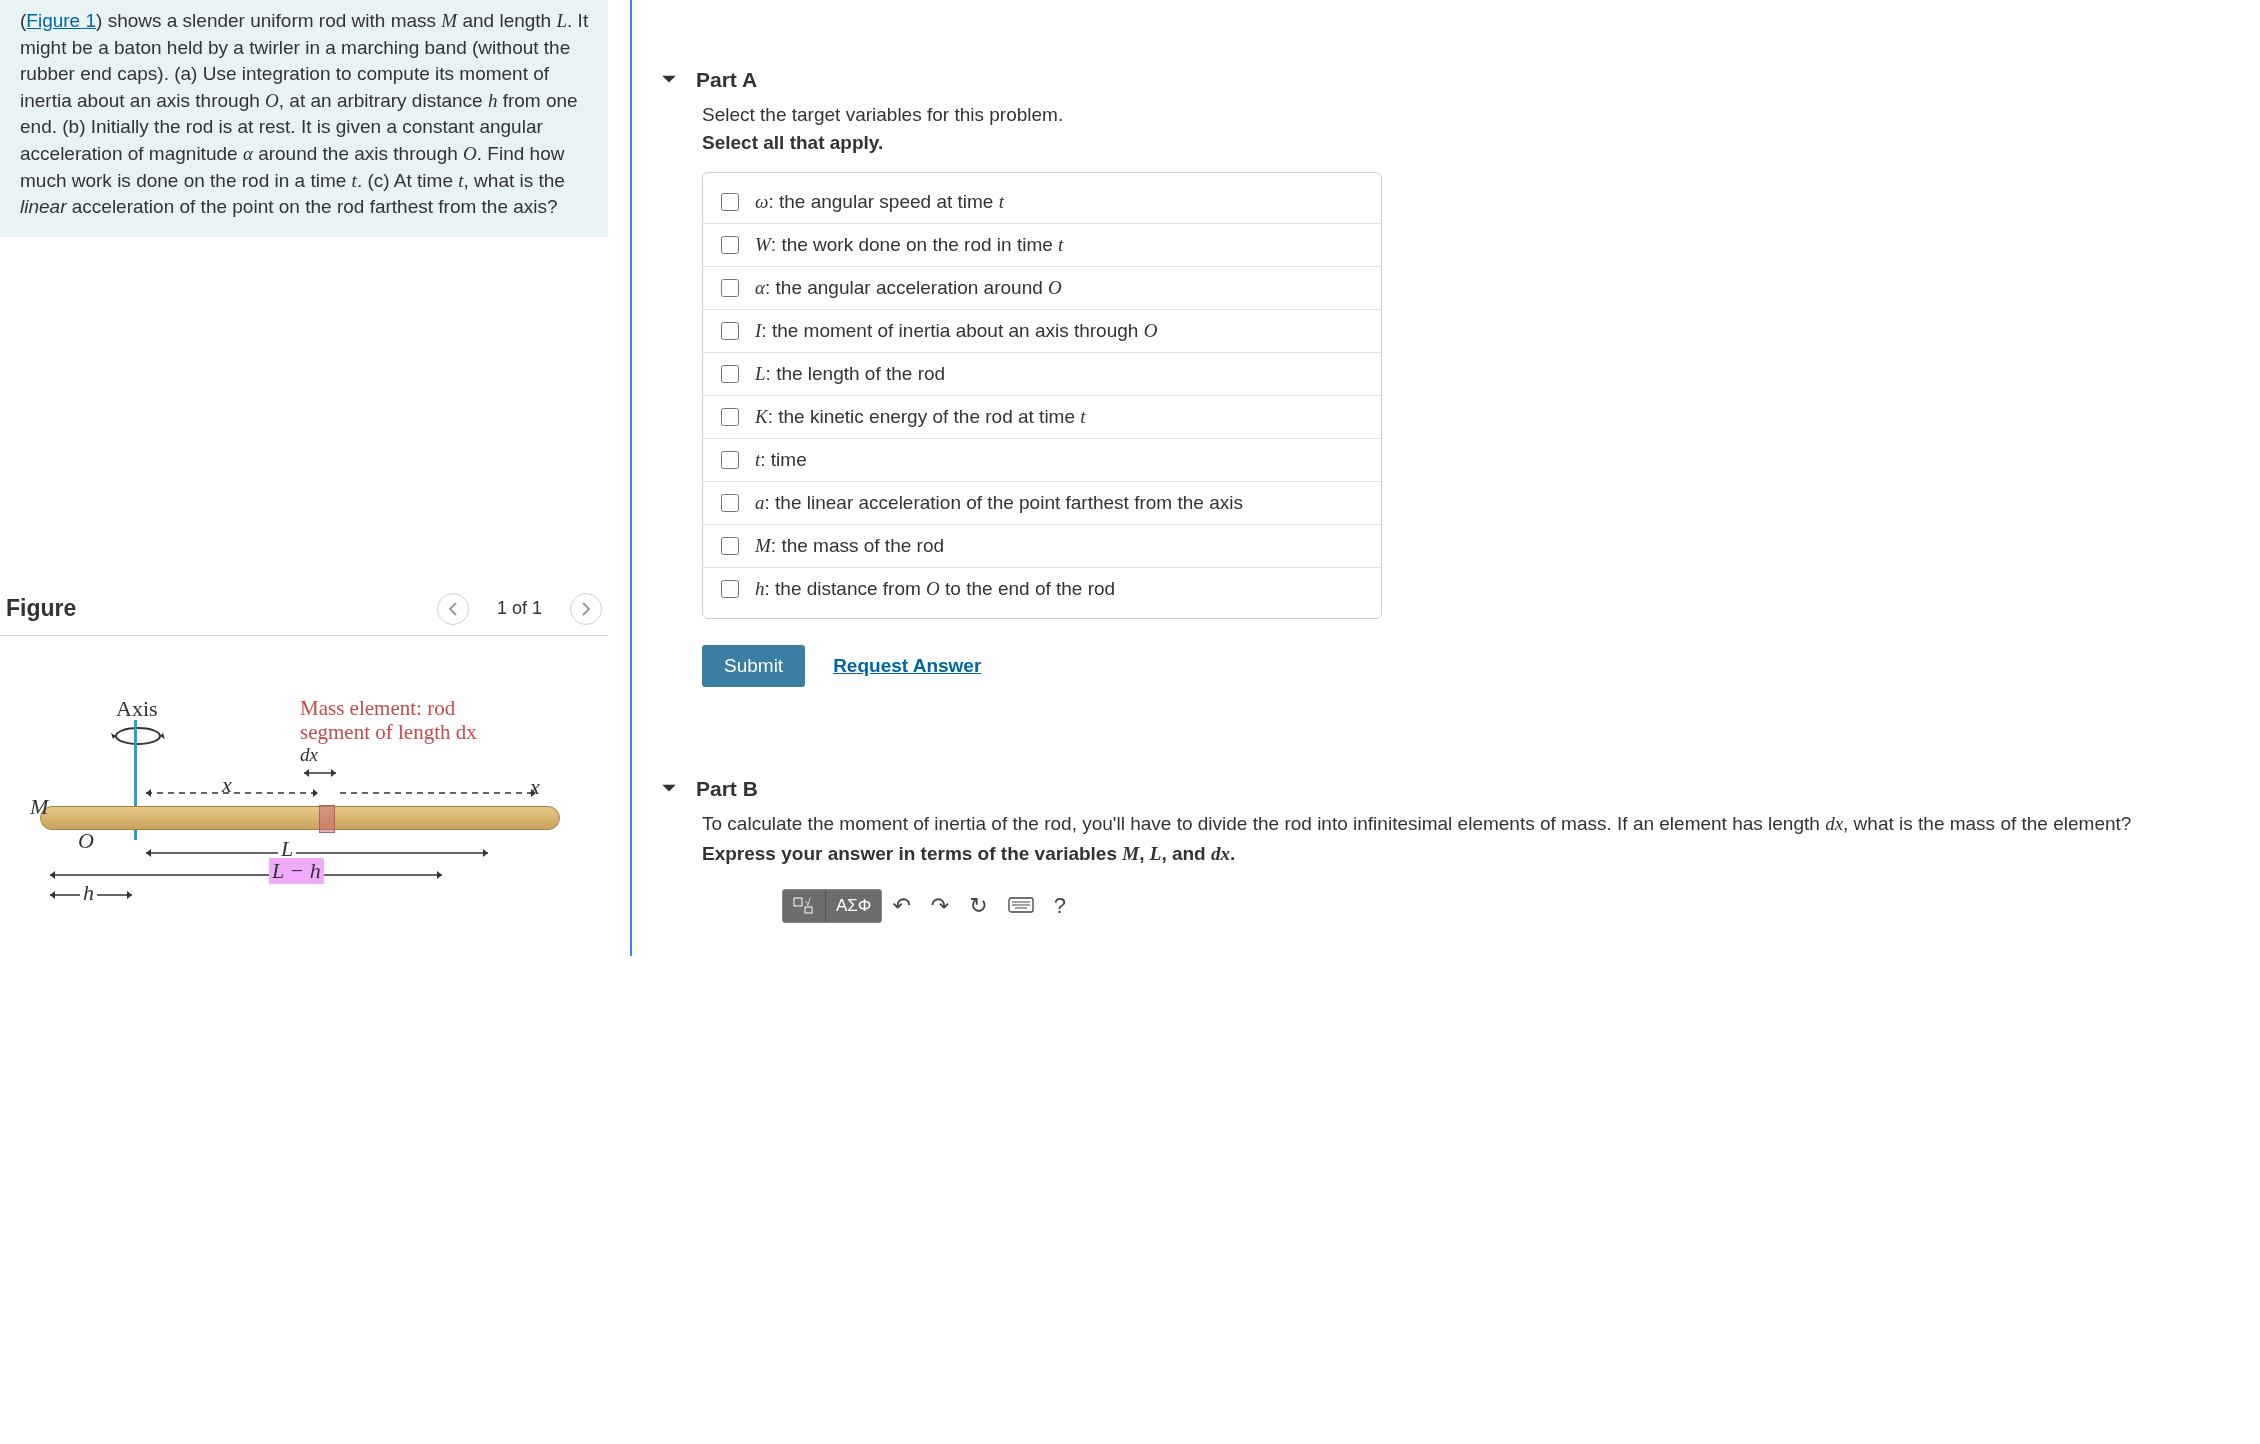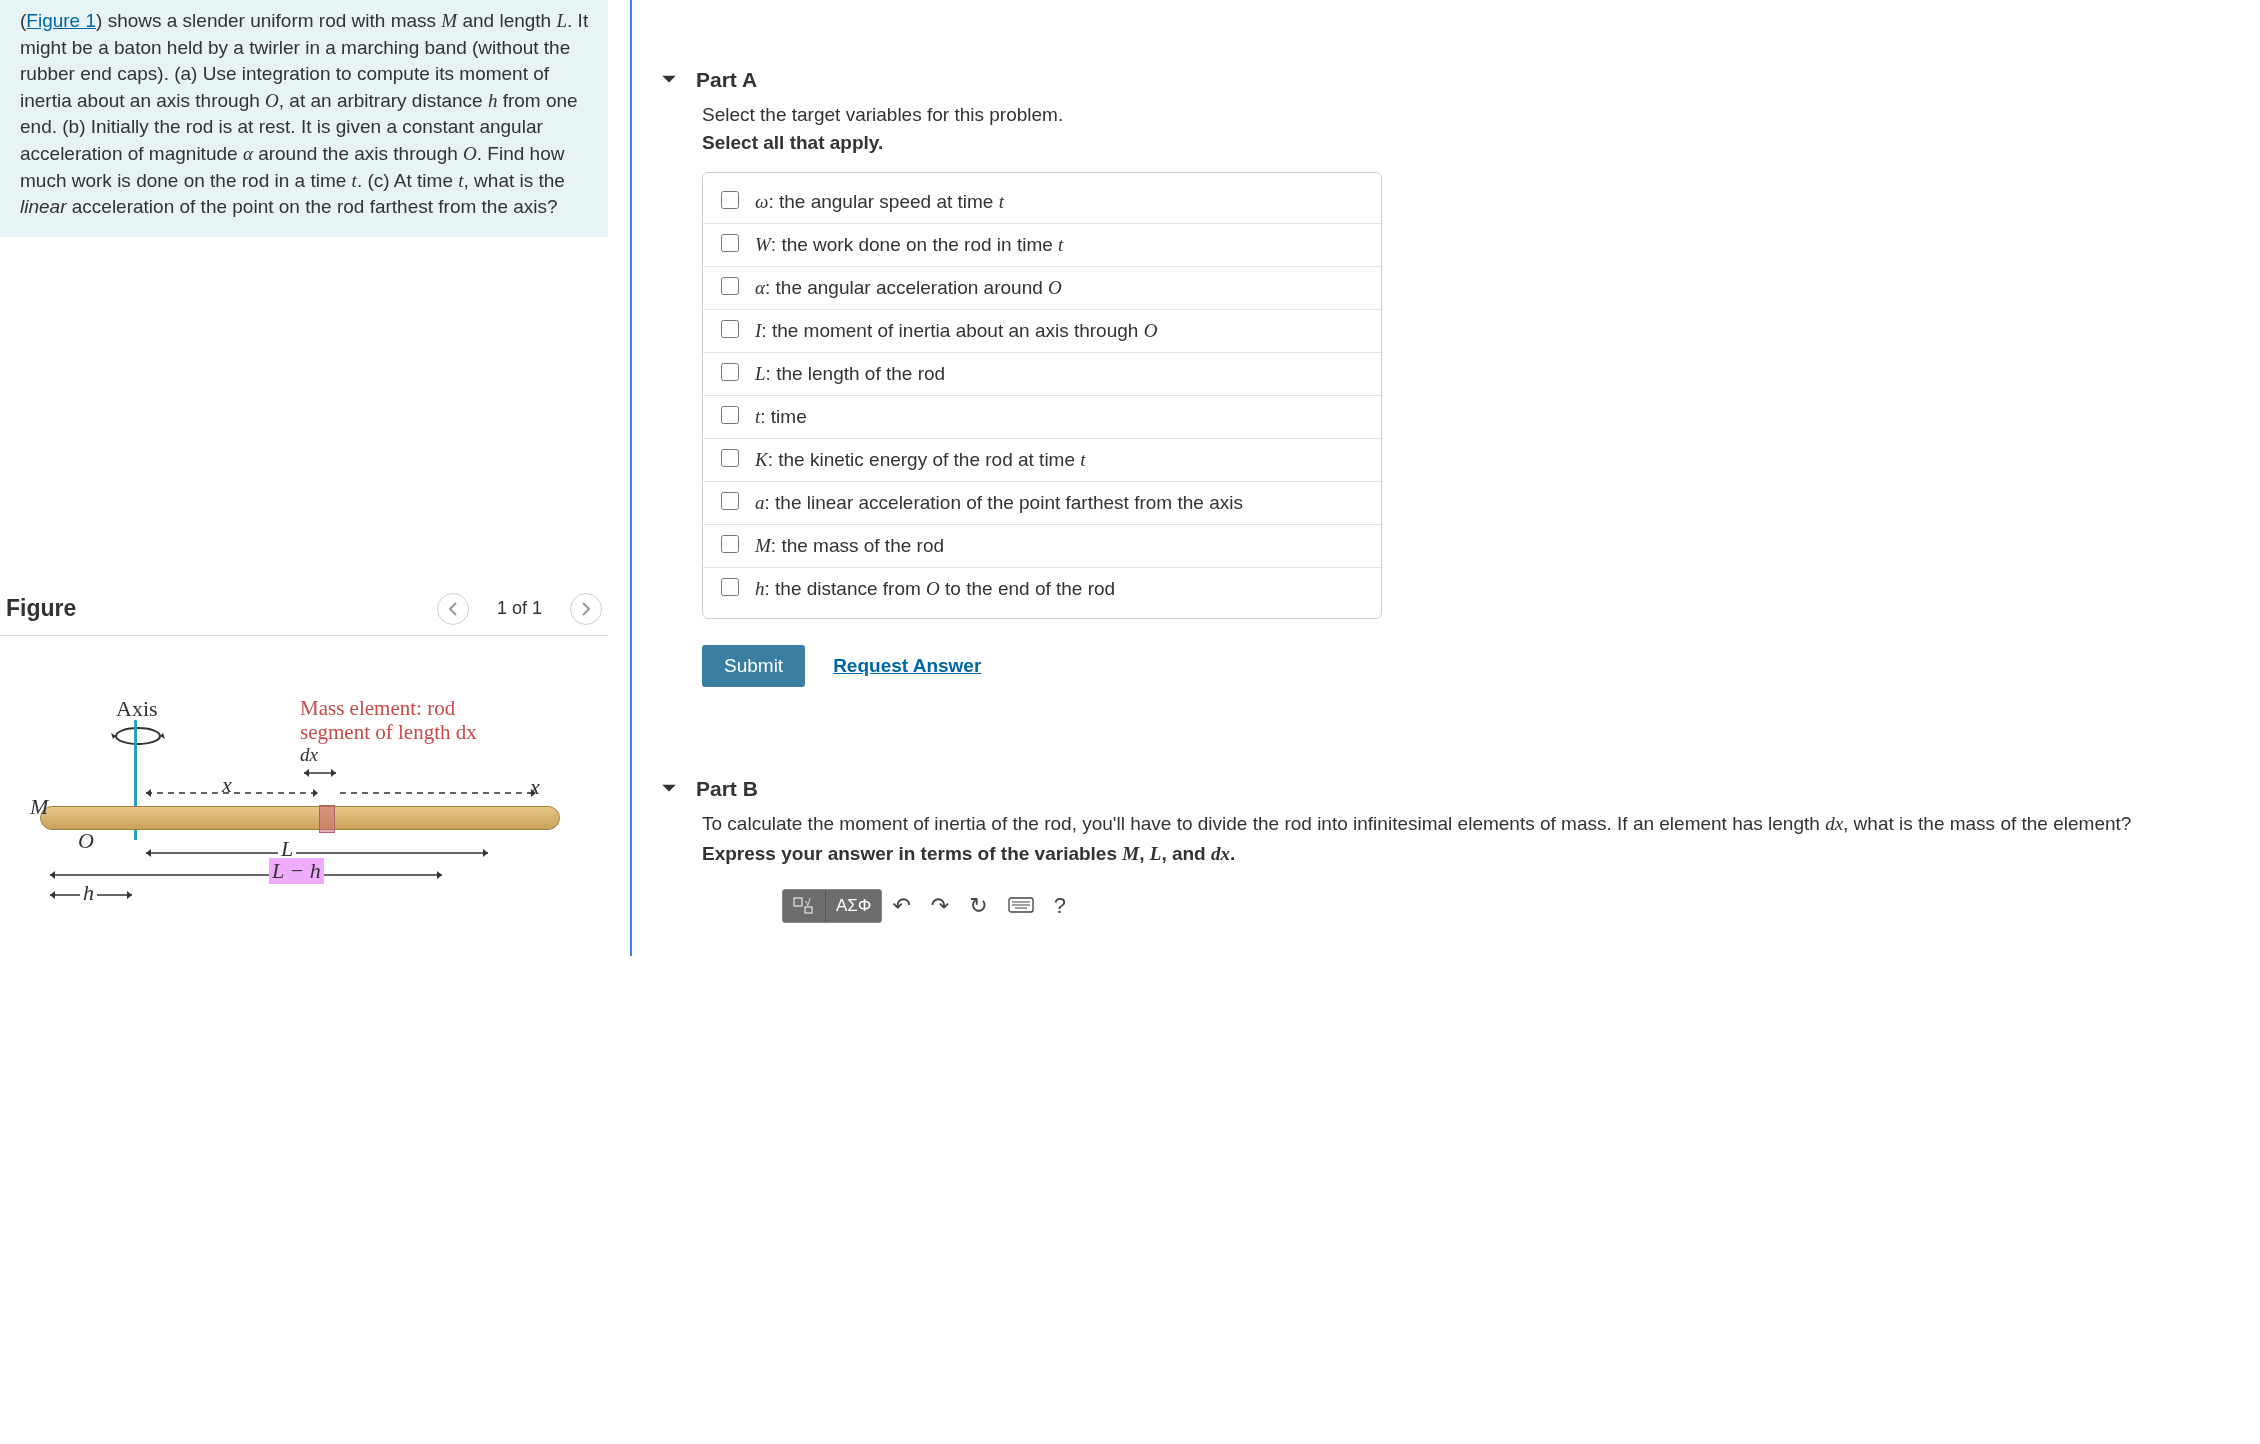--- a/index.html
+++ b/index.html
@@ -18,21 +18,21 @@
 .right-panel { flex: 1; border-left: 2px solid #3b82f6; padding: 0 0 0 30px; }
 .part-header { display: flex; align-items: center; padding: 68px 0 12px 0; }
 .part-header.b { padding-top: 90px; }
 .disclosure { border: none; background: none; cursor: pointer; margin-right: 18px; margin-left: -2px; }
 .disclosure svg { width: 18px; height: 18px; }
 .part-title { font-size: 21px; font-weight: 700; }
 .part-body { padding-left: 40px; padding-right: 20px; }
 .instruction { font-size: 19px; margin-bottom: 6px; }
 .sub-inst { font-size: 19px; font-weight: 700; margin-bottom: 18px; }
 .options-box { border: 1px solid #cfcfcf; border-radius: 6px; width: 680px; overflow: hidden; }
-.option-row { display: flex; align-items: flex-start; padding: 10px 18px; border-top: 1px solid #e3e3e3; font-size: 19px; }
+.option-row { display: flex; align-items: center; padding: 10px 18px; border-top: 1px solid #e3e3e3; font-size: 19px; }
 .option-row:first-child { border-top: none; padding-top: 18px; }
 .option-row:last-child { padding-bottom: 18px; }
 .option-row input { width: 18px; height: 18px; margin-right: 16px; cursor: pointer; }
 .action-row { display: flex; align-items: center; gap: 28px; margin-top: 26px; }
 .submit-btn { background: #3b7ea1; color: #fff; border: none; padding: 10px 22px; font-size: 19px; border-radius: 3px; cursor: pointer; font-weight: 500; }
 .request-link { color: #0066a6; text-decoration: underline; font-size: 19px; font-weight: 600; cursor: pointer; }
 .toolbar { display: flex; gap: 0; margin-top: 22px; align-items: center; }
 .tb-group { display: flex; border: 1px solid #888; border-radius: 3px; overflow: hidden; background: #6d6d6d; }
 .tb-btn { padding: 6px 10px; border: none; background: #6d6d6d; color: #fff; cursor: pointer; font-size: 17px; border-right: 1px solid #555; display:flex; align-items:center; }
 .tb-btn:last-child { border-right: none; }
@@ -154,25 +154,25 @@
       <label class="option-row">
           <input type="checkbox" style="">
           <span><span class="math-i">I</span><span>: the moment of inertia about an axis through </span><span class="math-i">O</span></span>
         </label>
       <label class="option-row">
           <input type="checkbox" style="">
           <span><span class="math-i">L</span><span>: the length of the rod</span></span>
         </label>
       <label class="option-row">
           <input type="checkbox" style="">
+          <span><span class="math-i">K</span><span>: the kinetic energy of the rod at time </span><span class="math-i">t</span></span>
+        </label>
+      <label class="option-row">
+          <input type="checkbox" style="">
           <span><span class="math-i">t</span><span>: time</span></span>
-        </label>
-      <label class="option-row">
-          <input type="checkbox" style="">
-          <span><span class="math-i">K</span><span>: the kinetic energy of the rod at time </span><span class="math-i">t</span></span>
         </label>
       <label class="option-row">
           <input type="checkbox" style="">
           <span><span class="math-i">a</span><span>: the linear acceleration of the point farthest from the axis</span></span>
         </label>
       <label class="option-row">
           <input type="checkbox" style="">
           <span><span class="math-i">M</span><span>: the mass of the rod</span></span>
         </label>
       <label class="option-row">

